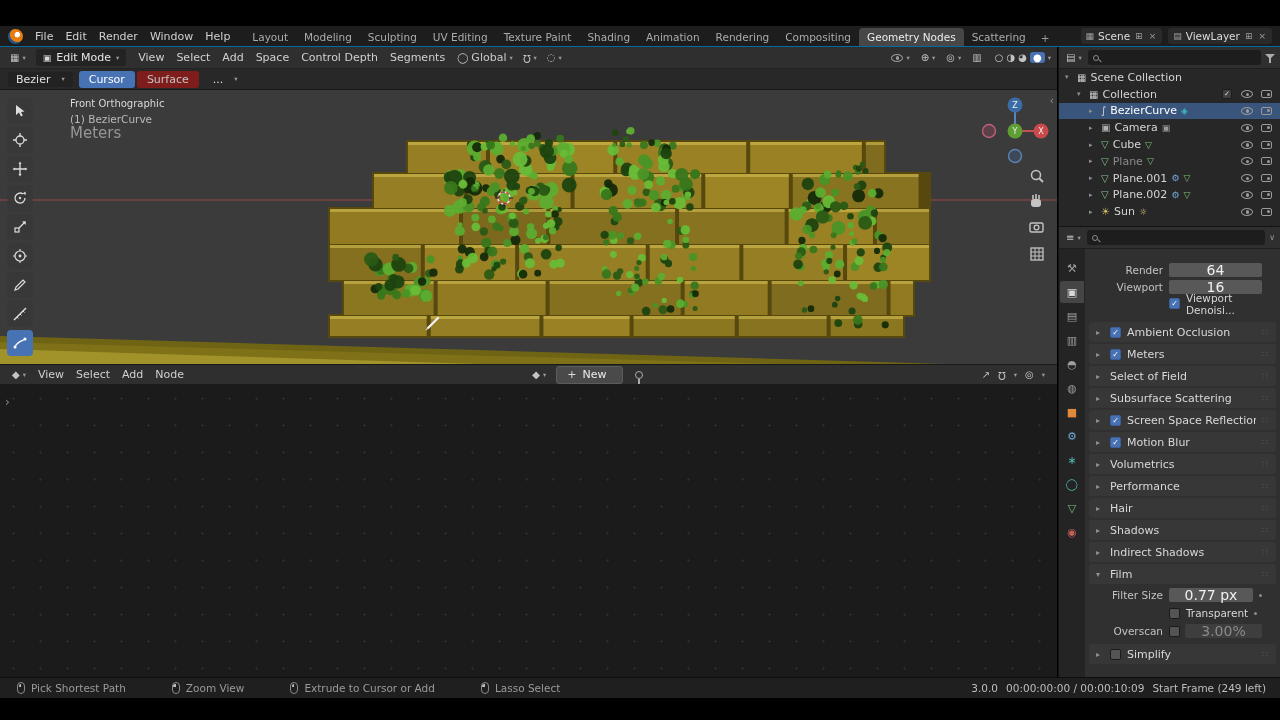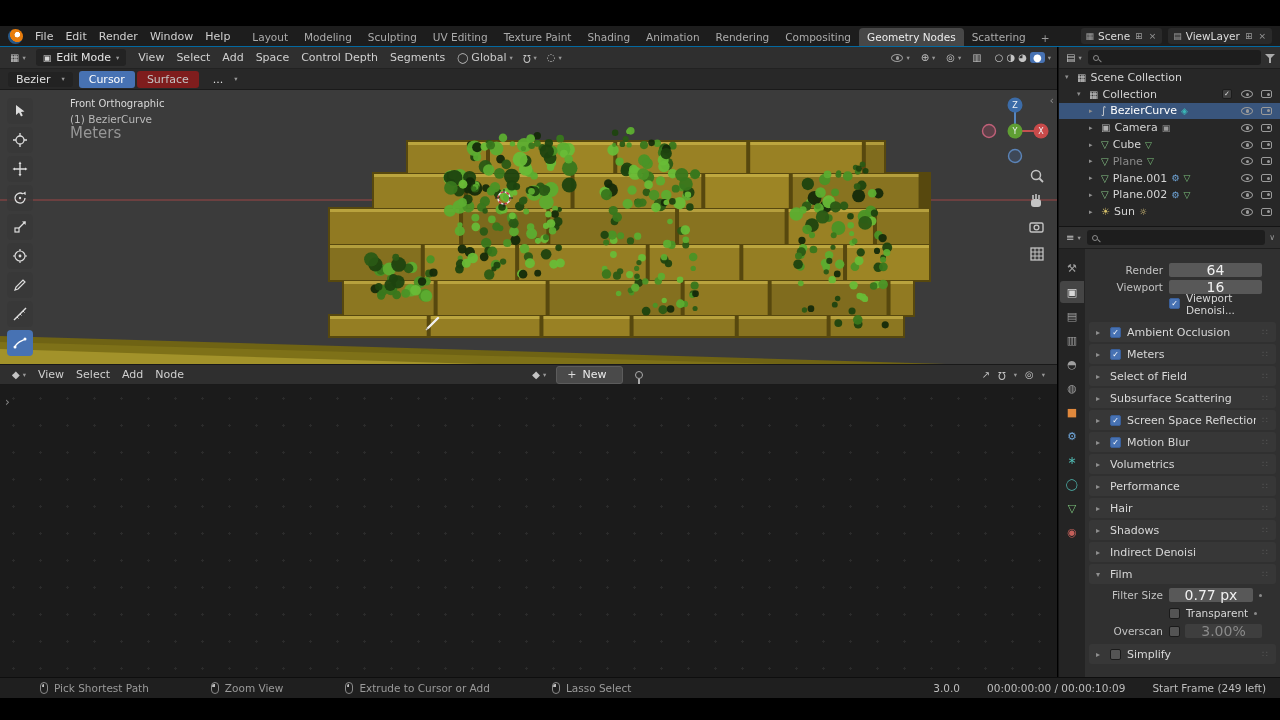--- a/index.html
+++ b/index.html
@@ -114,25 +114,25 @@
 .adot{width:3px;height:3px;border-radius:50%;background:#8a8a8a;margin-left:6px;flex:none}
 .panel-gap{height:10px}
 .panel{height:20px;background:#373737;border-radius:3px;margin:0 4px 2px;display:flex;align-items:center;gap:6px;padding:0 7px;color:#d8d8d8;font-size:11px}
 .parrow{color:#909090;font-size:8px;width:8px;flex:none}
 .plabel{white-space:nowrap;overflow:hidden}
 .grip{margin-left:auto;color:#575757;font-size:9px;letter-spacing:1px}
 .prow.film{height:18px}
 
 
 .statusbar{position:absolute;left:0;top:677px;width:1280px;height:21px;background:#1f1f1f;border-top:1px solid #0e0e0e;display:flex;align-items:center;font-size:10.5px;color:#9a9a9a}
-#sb-items{display:flex;gap:62px;margin-left:40px}
+#sb-items{display:flex;gap:46px;margin-left:17px}
 .sb-item{display:flex;align-items:center}
 .ic-mouse{display:inline-block;width:8px;height:12px;border:1px solid #8a8a8a;border-radius:4px;position:relative;margin-right:6px;flex:none}
 .ic-mouse::after{content:"";position:absolute;left:.5px;top:.5px;width:2.5px;height:3.5px;background:#c0c0c0;border-radius:3px 0 0 1px}
-.sb-right{margin-left:auto;display:flex;gap:27px;margin-right:14px;color:#bdbdbd}
+.sb-right{margin-left:auto;display:flex;gap:8px;margin-right:14px;color:#bdbdbd}
 </style>
 </head>
 <body>
 
 <div id="app">
   <div class="strip top"></div>
   <div class="strip bottom"></div>
 
   <header class="topbar">
     <span class="blender-logo"></span>
@@ -1057,21 +1057,21 @@
                 <span class="plabel">Hair</span>
                 <span class="grip">∷</span>
               </div>
               <div class="panel">
                 <span class="parrow">▸</span>
                 <span class="plabel">Shadows</span>
                 <span class="grip">∷</span>
               </div>
               <div class="panel">
                 <span class="parrow">▸</span>
-                <span class="plabel">Indirect Denoisi</span>
+                <span class="plabel">Indirect Shadows</span>
                 <span class="grip">∷</span>
               </div>
               <div class="panel open">
                 <span class="parrow">▾</span>
                 <span class="plabel">Film</span>
                 <span class="grip">∷</span>
               </div>
             </div>
 
           <div class="prow film">

